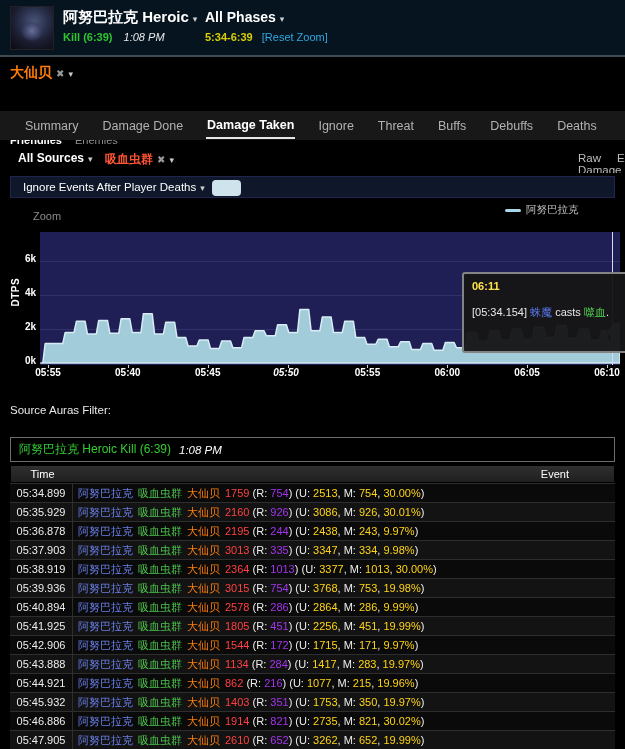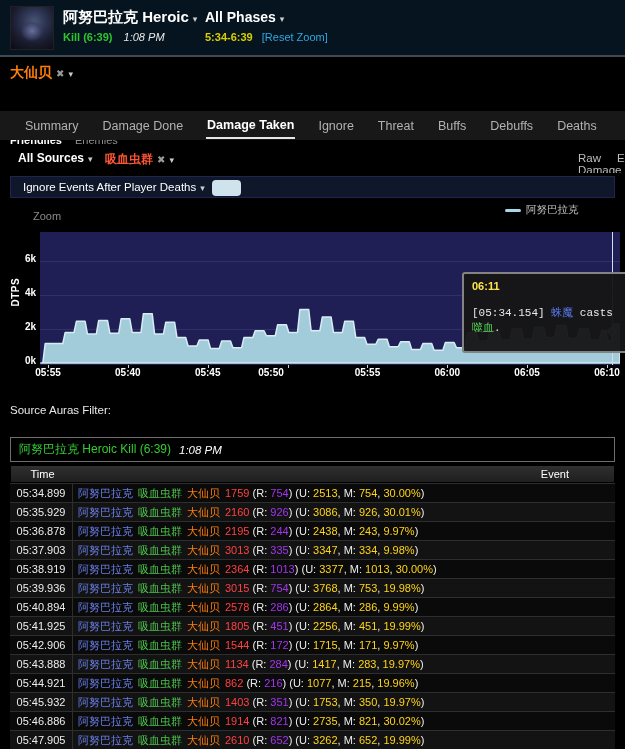--- a/index.html
+++ b/index.html
@@ -65,21 +65,21 @@
   #dtps-label { left:0px; top:113px; width:30px; font-size:10px; font-weight:bold; color:#fff; transform:rotate(-90deg); letter-spacing:.5px; }
   .xtick { position:absolute; top:194px; font-size:10px; font-weight:bold; color:#fff; transform:translateX(-50%); white-space:nowrap; }
   .xtickmark { position:absolute; top:192px; width:1px; height:3px; background:#cfcfcf; }
 
   
   #tooltip { left:462px; top:99px; width:168px; height:81px; background:rgba(22,22,22,.96);
     border:2px solid #838383; border-radius:3px; padding:6px 8px; font-size:11px; }
   .tt-time { color:#ffe34d; font-weight:bold; }
   .tt-series { color:#85c2e4; }
   .tt-value { color:#fff; font-weight:bold; }
-  .tt-cast { margin-top:13px; color:#e8e8e8;font-family:Liberation Mono, monospace; }
+  .tt-cast { margin-top:13px; color:#e8e8e8; }
   .tt-caster { color:#5b79f0; }
   .tt-ability { color:#57d957; }
 
   
   #auras-label { left:10px; top:404px; font-size:11.5px; color:#e8e8e8; }
   #caption-box { left:10px; top:437px; width:605px; height:25px; border:1px solid #6e6e6e; background:#000;
     display:flex; align-items:center; padding-left:8px; font-size:12px; }
   .fight-green { color:#33cc33; }
   .fight-time { color:#fff; font-style:italic; margin-left:8px; font-size:11.5px; }
 
@@ -189,21 +189,21 @@
 <div class="ytick abs" style="top: 182px;">0k</div>
     <div class="ytick abs" style="top: 148px;">2k</div>
     <div class="ytick abs" style="top: 114px;">4k</div>
     <div class="ytick abs" style="top: 80px; text-align: right;">6k</div>
     <div class="xtick" style="left: 48px;">05:55</div>
     <div class="xtickmark" style="left: 48px;"></div>
     <div class="xtick" style="left: 127.857px;">05:40</div>
     <div class="xtickmark" style="left: 127.857px;"></div>
     <div class="xtick" style="left: 207.714px;">05:45</div>
     <div class="xtickmark" style="left: 207.714px;"></div>
-    <div class="xtick" style="left: 271px;">05:50</div>
+    <div class="xtick" style="left: 286px; font-style: italic;">05:50</div>
     <div class="xtickmark" style="left: 287.571px;"></div>
     <div class="xtick" style="left: 367.428px;">05:55</div>
     <div class="xtickmark" style="left: 367.428px;"></div>
     <div class="xtick" style="left: 447.285px;">06:00</div>
     <div class="xtickmark" style="left: 447.285px;"></div>
     <div class="xtick" style="left: 527.142px;">06:05</div>
     <div class="xtickmark" style="left: 527.142px;"></div>
     <div class="xtick" style="left: 606.999px;">06:10</div>
     <div class="xtickmark" style="left: 606.999px;"></div>
   </div>

